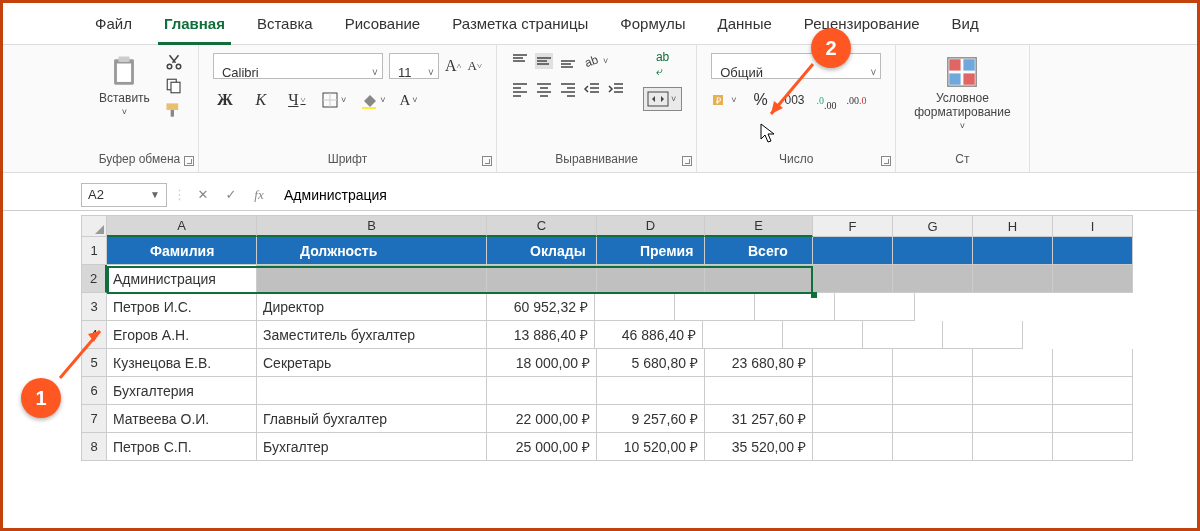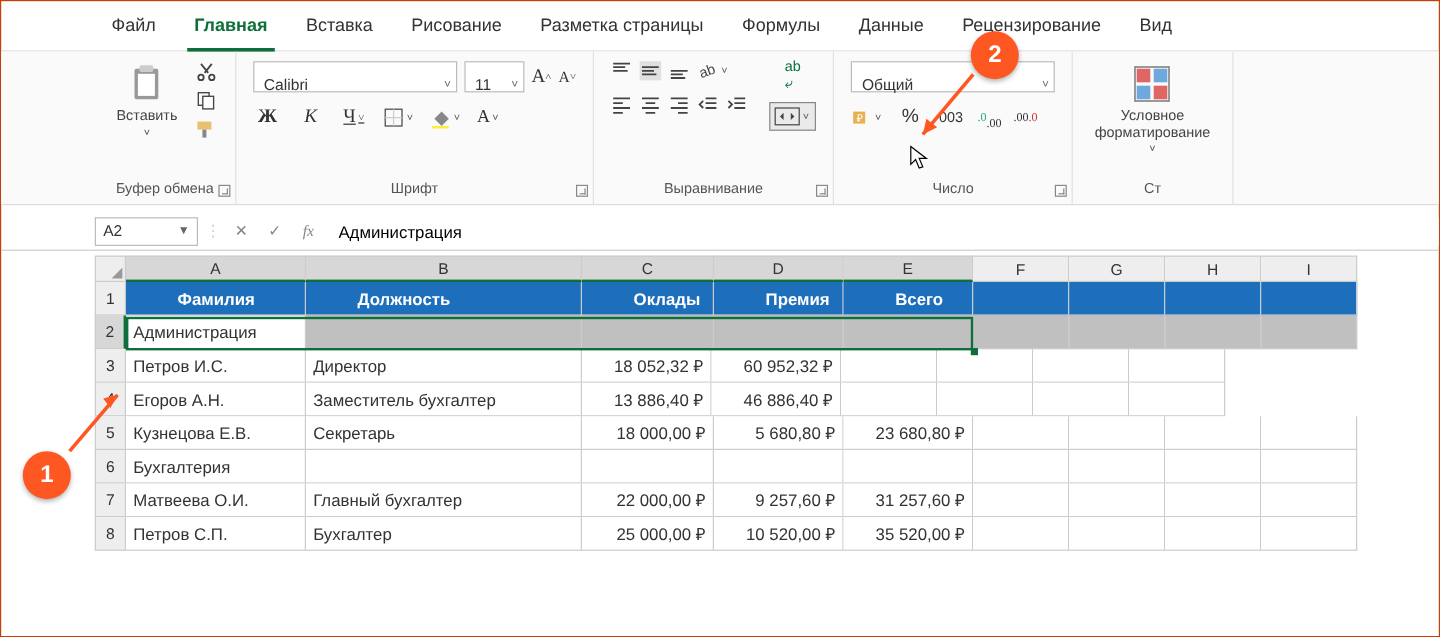--- a/index.html
+++ b/index.html
@@ -1,17 +1,17 @@
 <!DOCTYPE html>
 <html><head>
 <meta charset="utf-8">
 <style>
 * { box-sizing: border-box; margin: 0; padding: 0; }
 body { font-family: "Segoe UI", Arial, sans-serif; font-size: 13px; background: #fff; color: #333; overflow: hidden; }
-.app { width: 1200px; height: 531px; border: 1px solid #c2410c; position: relative; background: #fff; }
+.app { width: 1200px; height: 531px; border: 3px solid #c2410c; position: relative; background: #fff; }
 
 
 .tabs { display: flex; gap: 28px; padding: 6px 28px 0 90px; border-bottom: 1px solid #ddd; font-size: 15px; }
 .tab { padding: 6px 2px 12px; cursor: pointer; position: relative; }
 .tab.active { color: #0e6f3a; font-weight: 600; }
 .tab.active::after { content: ""; position: absolute; left: -4px; right: -4px; bottom: -1px; height: 3px; background: #0e6f3a; }
 
 
 .ribbon { display: flex; border-bottom: 1px solid #ddd; background: #fafafa; height: 128px; padding-left: 78px; }
 .group { border-right: 1px solid #e1e1e1; display: flex; flex-direction: column; padding: 8px 14px 2px; position: relative; }
@@ -359,21 +359,20 @@
               <div class="cell wD rgt"></div>
               <div class="cell wE rgt"></div>
               <div class="cell wF"></div>
               <div class="cell wG"></div>
               <div class="cell wH"></div>
               <div class="cell wI"></div>
             </div>
             <div class="datarow">
               <div class="cell wA">Петров И.С.</div>
               <div class="cell wB">Директор</div>
-              <div class="cell wD rgt">18 052,32 ₽</div>
               <div class="cell wE rgt">60 952,32 ₽</div>
               <div class="cell wF"></div>
               <div class="cell wG"></div>
               <div class="cell wH"></div>
               <div class="cell wI"></div>
             </div>
             <div class="datarow">
               <div class="cell wA">Егоров А.Н.</div>
               <div class="cell wB">Заместитель бухгалтер</div>
               <div class="cell wD rgt">13 886,40 ₽</div>

